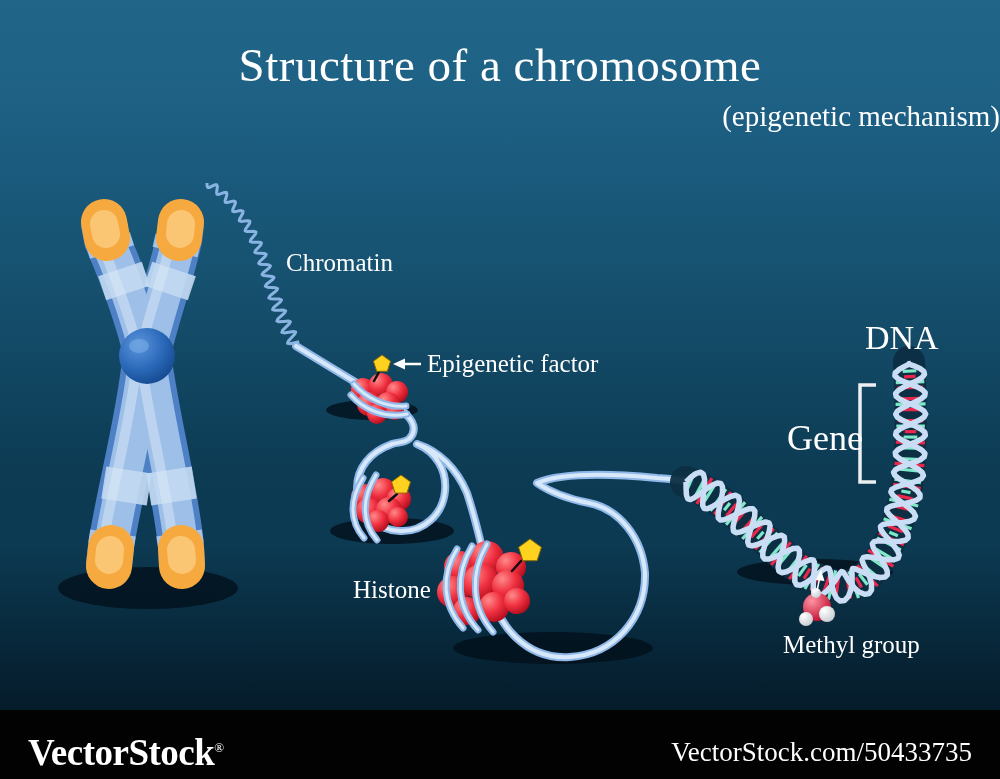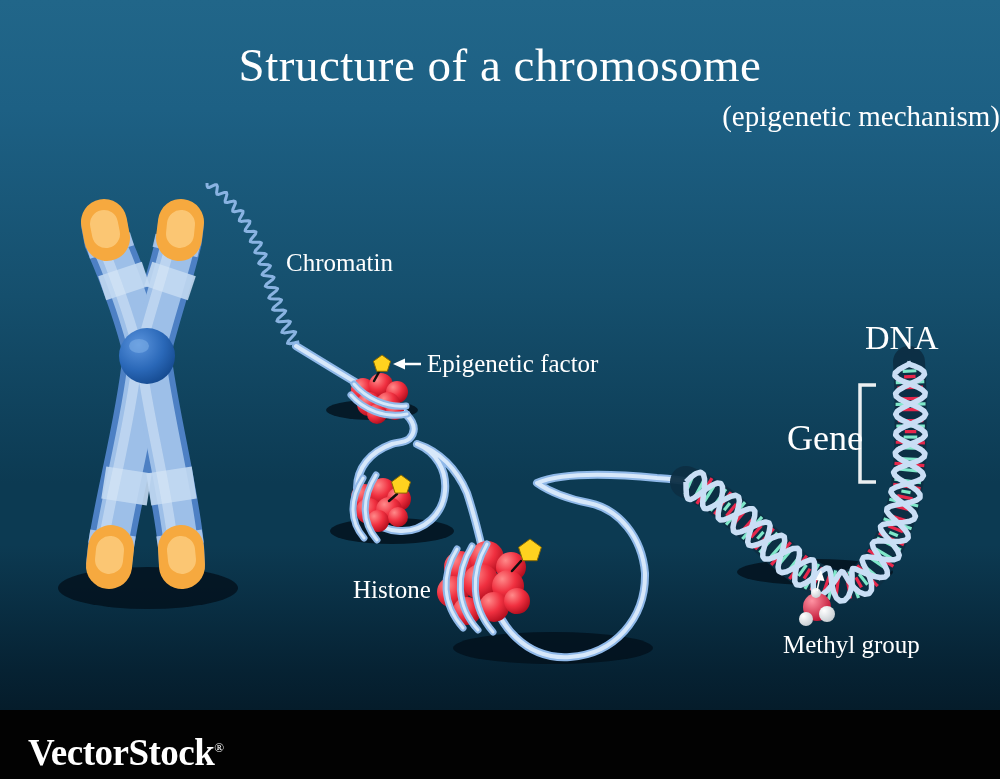--- a/index.html
+++ b/index.html
@@ -276,14 +276,15 @@
 
   <div class="lbl lbl-chromatin">Chromatin</div>
   <div class="lbl lbl-epigenetic">Epigenetic factor</div>
   <div class="lbl lbl-histone">Histone</div>
   <div class="lbl lbl-dna">DNA</div>
   <div class="lbl lbl-gene">Gene</div>
   <div class="lbl lbl-methyl">Methyl group</div>
 
   <div class="bar">
     <div class="logo"><span>VectorStock</span><sup>®</sup></div>
+    <div class="url">VectorStock.com/50433735</div>
   </div>
 </div>
 
 </body></html>

